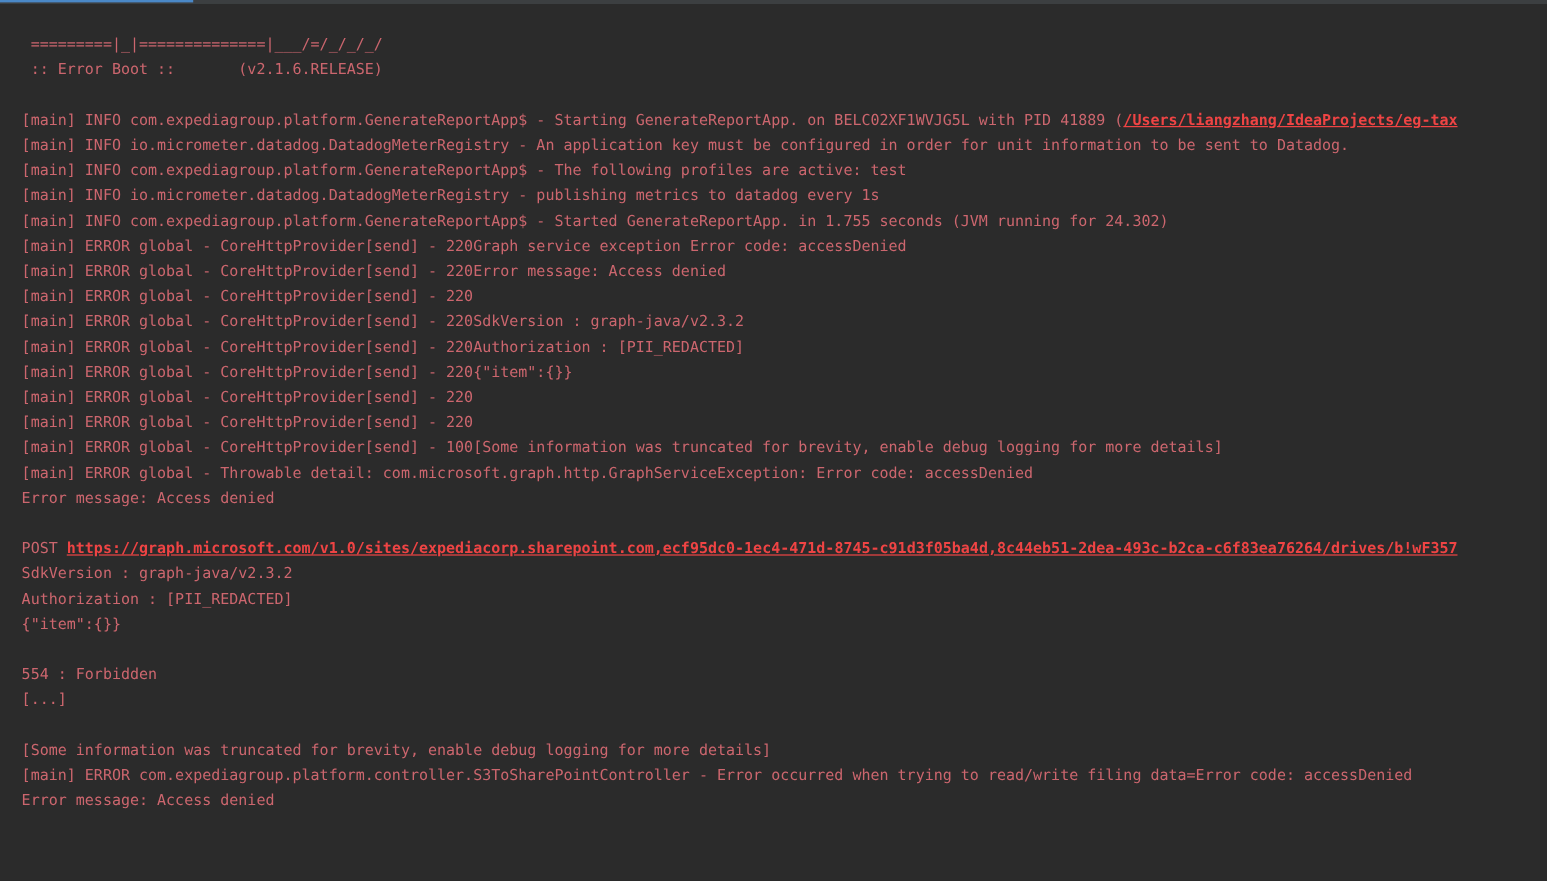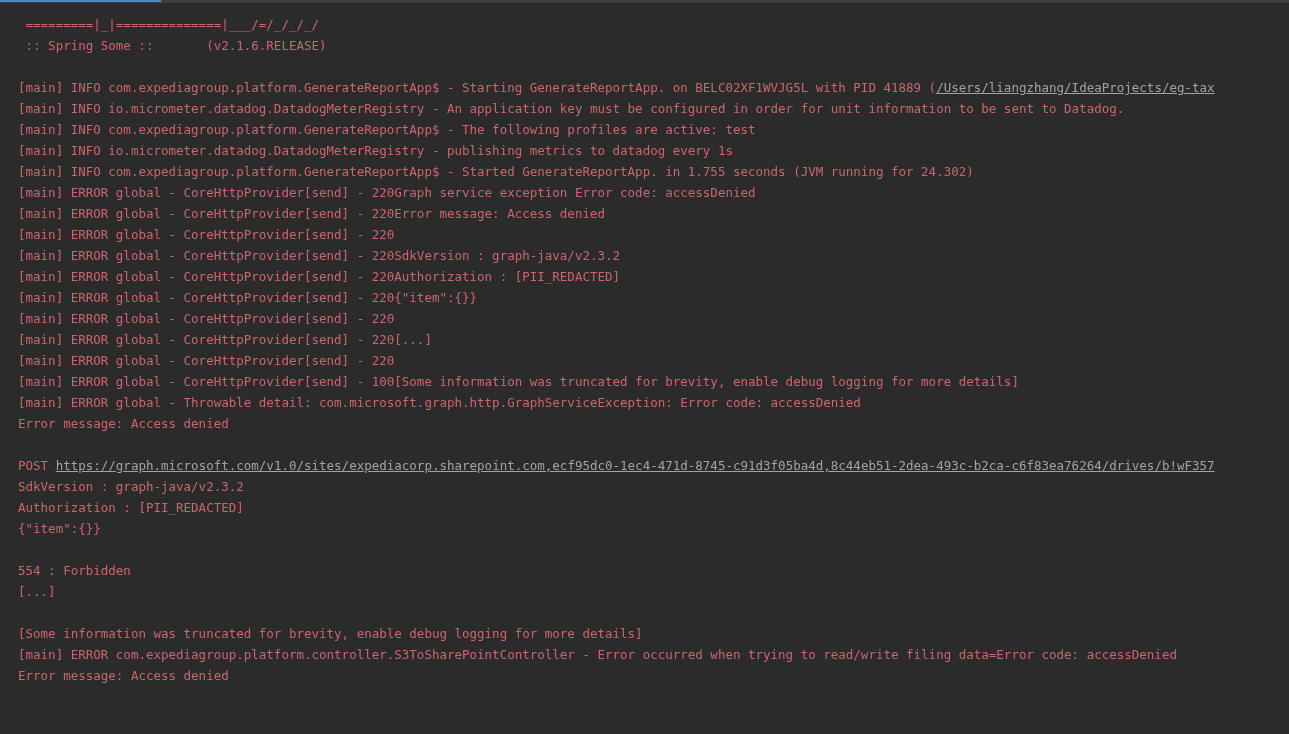--- a/index.html
+++ b/index.html
@@ -36,52 +36,52 @@
       white-space: pre;
       overflow: hidden;
     }
     .ascii-red {
       color: #cc666e;
     }
     .red {
       color: #cc666e;
     }
     .link {
-      color: #a3a3a3;
+      color: #ef4444;
       text-decoration: underline;
       cursor: pointer;
+      font-weight: bold;
     }
     .console {
-      margin-top: 4px;
+      margin-top: 16px;
     }
   </style>
 </head>
 <body>
 
 <div class="top-border"></div>
 <div class="progress-bar"></div>
 
 <div class="console">
   <div class="log-line ascii-red"> =========|_|==============|___/=/_/_/_/</div>
-  <div class="log-line ascii-red"> :: Spring Some ::       (v2.1.6.RELEASE)</div>
+  <div class="log-line ascii-red"> :: Error Boot ::       (v2.1.6.RELEASE)</div>
   <div class="log-line">&nbsp;</div>
   <div id="log-body">
       <div class="log-line red"><span>[main] INFO com.expediagroup.platform.GenerateReportApp$ - Starting GenerateReportApp. on BELC02XF1WVJG5L with PID 41889 (</span><span class="link">/Users/liangzhang/IdeaProjects/eg-tax</span><span></span></div>
       <div class="log-line red">[main] INFO io.micrometer.datadog.DatadogMeterRegistry - An application key must be configured in order for unit information to be sent to Datadog.</div>
       <div class="log-line red">[main] INFO com.expediagroup.platform.GenerateReportApp$ - The following profiles are active: test</div>
       <div class="log-line red">[main] INFO io.micrometer.datadog.DatadogMeterRegistry - publishing metrics to datadog every 1s</div>
       <div class="log-line red">[main] INFO com.expediagroup.platform.GenerateReportApp$ - Started GenerateReportApp. in 1.755 seconds (JVM running for 24.302)</div>
       <div class="log-line red">[main] ERROR global - CoreHttpProvider[send] - 220Graph service exception Error code: accessDenied</div>
       <div class="log-line red">[main] ERROR global - CoreHttpProvider[send] - 220Error message: Access denied</div>
       <div class="log-line red">[main] ERROR global - CoreHttpProvider[send] - 220</div>
       <div class="log-line red">[main] ERROR global - CoreHttpProvider[send] - 220SdkVersion : graph-java/v2.3.2</div>
       <div class="log-line red">[main] ERROR global - CoreHttpProvider[send] - 220Authorization : [PII_REDACTED]</div>
       <div class="log-line red">[main] ERROR global - CoreHttpProvider[send] - 220{"item":{}}</div>
       <div class="log-line red">[main] ERROR global - CoreHttpProvider[send] - 220</div>
-      <div class="log-line red">[main] ERROR global - CoreHttpProvider[send] - 220[...]</div>
       <div class="log-line red">[main] ERROR global - CoreHttpProvider[send] - 220</div>
       <div class="log-line red">[main] ERROR global - CoreHttpProvider[send] - 100[Some information was truncated for brevity, enable debug logging for more details]</div>
       <div class="log-line red">[main] ERROR global - Throwable detail: com.microsoft.graph.http.GraphServiceException: Error code: accessDenied</div>
       <div class="log-line red">Error message: Access denied</div>
       <div class="log-line red">&nbsp;</div>
       <div class="log-line red"><span>POST </span><span class="link">https://graph.microsoft.com/v1.0/sites/expediacorp.sharepoint.com,ecf95dc0-1ec4-471d-8745-c91d3f05ba4d,8c44eb51-2dea-493c-b2ca-c6f83ea76264/drives/b!wF357</span><span></span></div>
       <div class="log-line red">SdkVersion : graph-java/v2.3.2</div>
       <div class="log-line red">Authorization : [PII_REDACTED]</div>
       <div class="log-line red">{"item":{}}</div>
       <div class="log-line red">&nbsp;</div>

